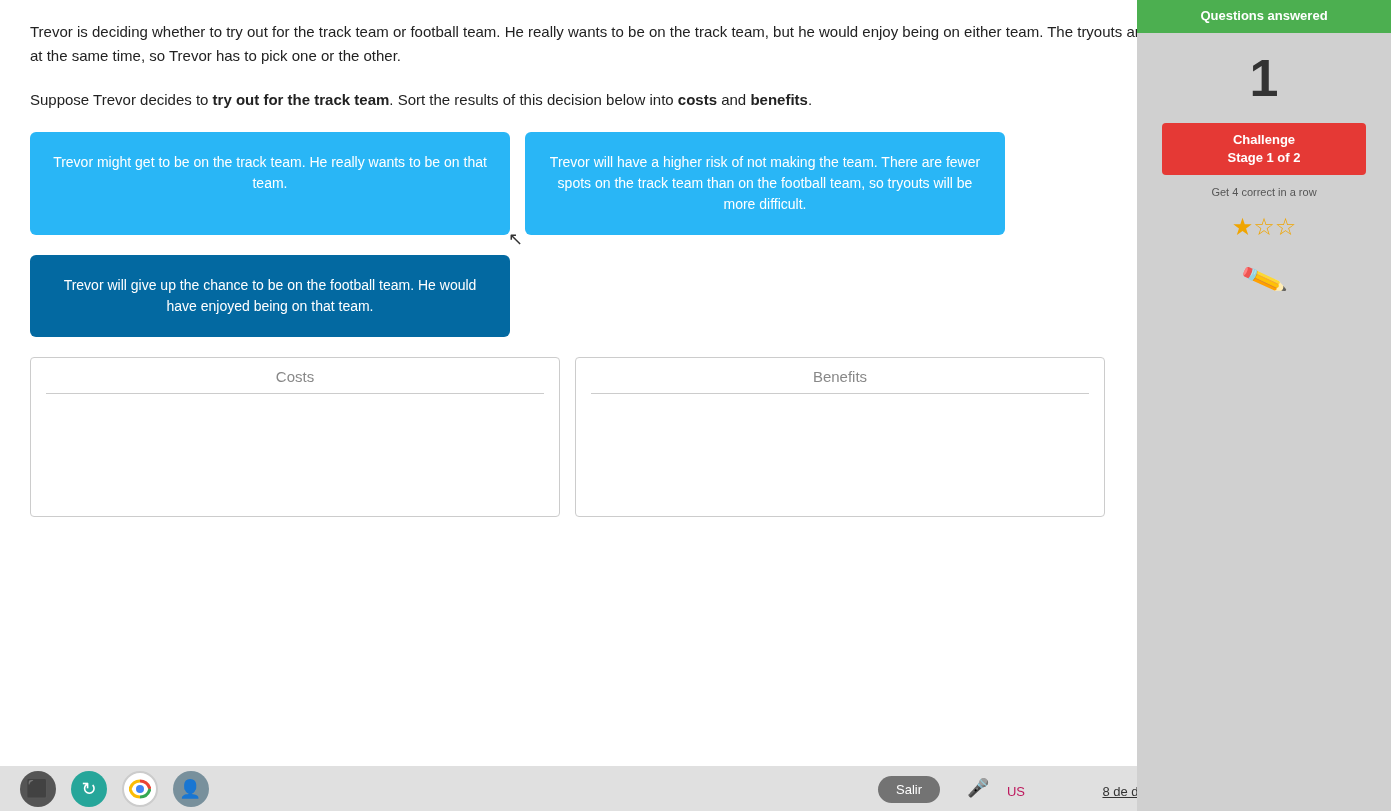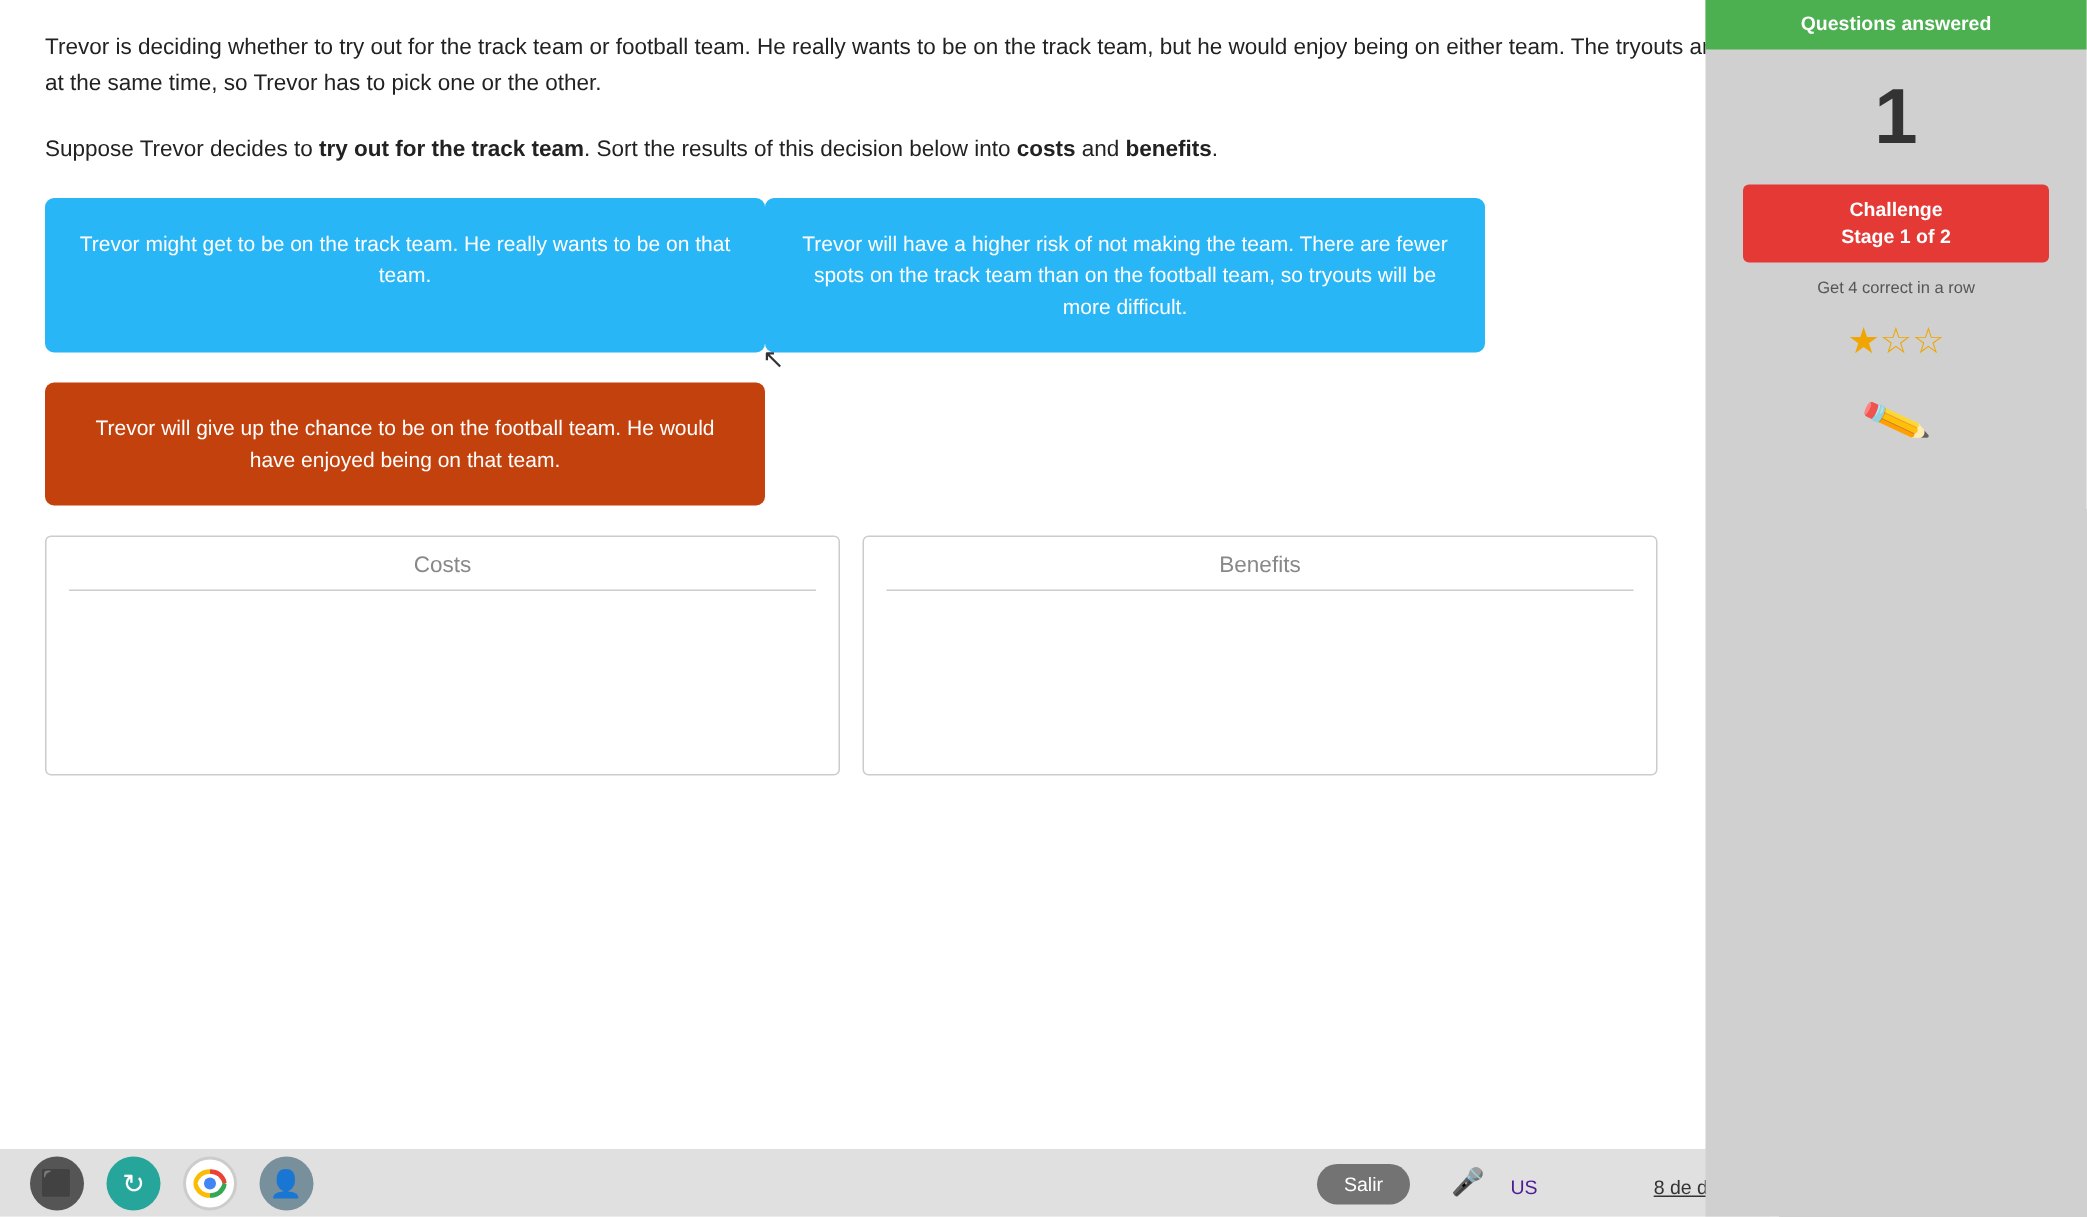--- a/index.html
+++ b/index.html
@@ -102,38 +102,39 @@
       color: #222;
       margin-bottom: 20px;
     }
 
     .question-text strong {
       font-weight: bold;
     }
 
     .cards-area {
       display: flex;
+      gap: 15px;
       margin-bottom: 20px;
       flex-wrap: wrap;
     }
 
     .card-blue {
       background: #29b6f6;
       color: #fff;
       border-radius: 6px;
       padding: 20px;
       font-size: 14px;
       line-height: 1.5;
       text-align: center;
       cursor: grab;
       width: 480px;
     }
 
     .card-blue-wide {
-      background: #c2410c;
+      background: #0369a1;
       color: #fff;
       border-radius: 6px;
       padding: 20px;
       font-size: 14px;
       line-height: 1.5;
       text-align: center;
       cursor: grab;
       width: 480px;
       margin-bottom: 20px;
     }
@@ -231,21 +232,21 @@
       font-size: 18px;
       color: #555;
       cursor: pointer;
     }
 
     .lang-text {
       position: absolute;
       bottom: 12px;
       right: 155px;
       font-size: 13px;
-      color: #4c1d95;
+      color: #be185d;
     }
 
     .date-text {
       position: absolute;
       bottom: 12px;
       right: 32px;
       font-size: 13px;
       color: #333;
       text-decoration: underline;
     }

